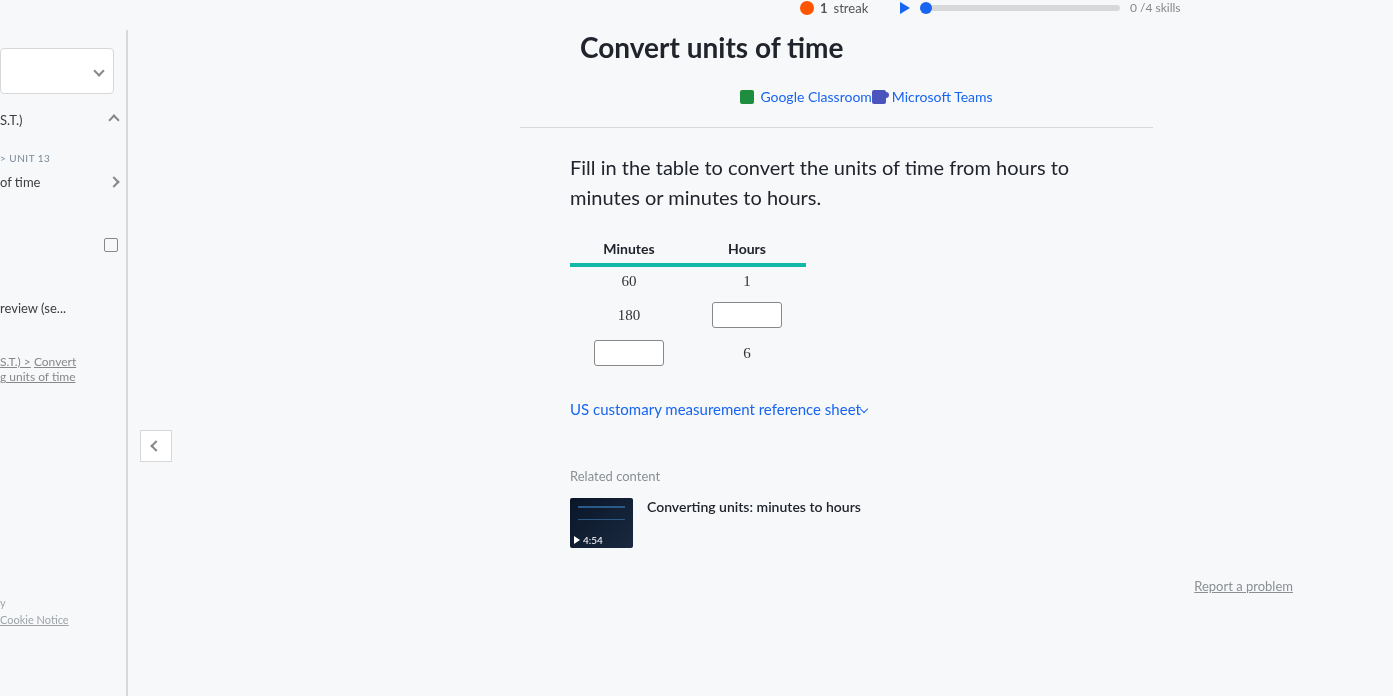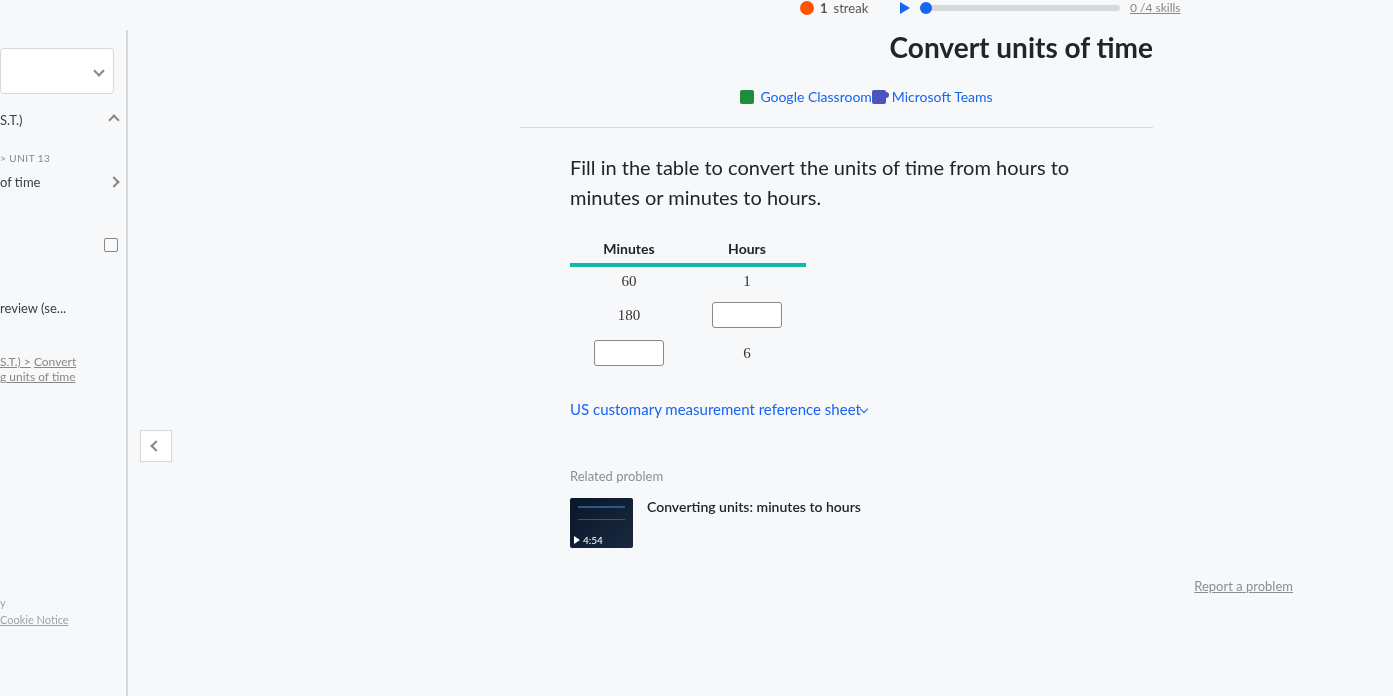--- a/index.html
+++ b/index.html
@@ -28,21 +28,21 @@
       position: absolute; left: 800px; top: 0;
     }
     .streak-icon { width: 14px; height: 14px; background: #ff5500; border-radius: 50%; }
     .skills-box {
       display: flex; align-items: center; gap: 10px;
       position: absolute; left: 900px; top: 0;
     }
     .play-icon { width: 0; height: 0; border-left: 10px solid #1865f2; border-top: 6px solid transparent; border-bottom: 6px solid transparent; }
     .progress-track { width: 200px; height: 6px; background: #d6d8da; border-radius: 3px; position: relative; }
     .progress-dot { position: absolute; left: 0; top: -3px; width: 12px; height: 12px; background: #1865f2; border-radius: 50%; }
-    .skills-text { font-size: 12px; color: #888; text-decoration: underline; }
+    .skills-text { font-size: 12px; color: #888; }
 
     .sidebar {
       position: absolute;
       left: 0; top: 30px; bottom: 0;
       width: 128px;
       border-right: 2px solid #d6d8da;
       padding-top: 10px;
       font-size: 13px;
       color: #3b3e40;
     }
@@ -71,21 +71,21 @@
       background: #fff;
       font-size: 18px; color: #888;
       cursor: pointer;
     }
 
     .main {
       position: absolute;
       left: 520px; top: 30px; right: 40px; bottom: 0;
       padding-right: 200px;
     }
-    .title-area { text-align: right; margin-left: 60px; margin-bottom: 24px; }
+    .title-area { text-align: left; margin-left: 60px; margin-bottom: 24px; }
     .title { font-size: 28px; font-weight: 700; color: #21242c; }
     .share-row { display:flex; justify-content:center; margin-top: 8px; margin-bottom: 22px; margin-left:60px; }
     .share-link { display:flex; align-items:center; gap:6px; font-size: 14px; color: #1865f2; cursor:pointer; }
     .gc-icon { width:14px; height:14px; background:#1e8e3e; display:inline-block; border-radius:2px; }
     .teams-icon { width:14px; height:14px; background:#4b53bc; display:inline-block; border-radius:2px; position:relative; }
     .teams-icon:after { content:''; position:absolute; right:-3px; top:2px; width:6px; height:6px; background:#4b53bc; border-radius:50%; }
 
     .divider { border-top: 1px solid #d6d8da; margin-bottom: 24px; }
 
     .prompt { font-size: 20px; line-height: 1.5; margin-bottom: 22px; max-width: 560px; padding-left: 50px;}
@@ -224,21 +224,21 @@
         <td>6</td>
       </tr>
     </tbody>
   </table>
 
   <div class="ref-link">
     <span>US customary measurement reference sheet</span>
     <span class="chevron down sm" style="border-color:#1865f2;"></span>
   </div>
 
-  <div class="related-label">Related problem</div>
+  <div class="related-label">Related content</div>
 
   <div class="related-item">
     <div class="video-thumb">
       <div class="video-thumb-inner"></div>
       <div class="video-dur">
         <span class="play-small"></span>
         <span>4:54</span>
       </div>
     </div>
     <div class="related-title">Converting units: minutes to hours</div>

